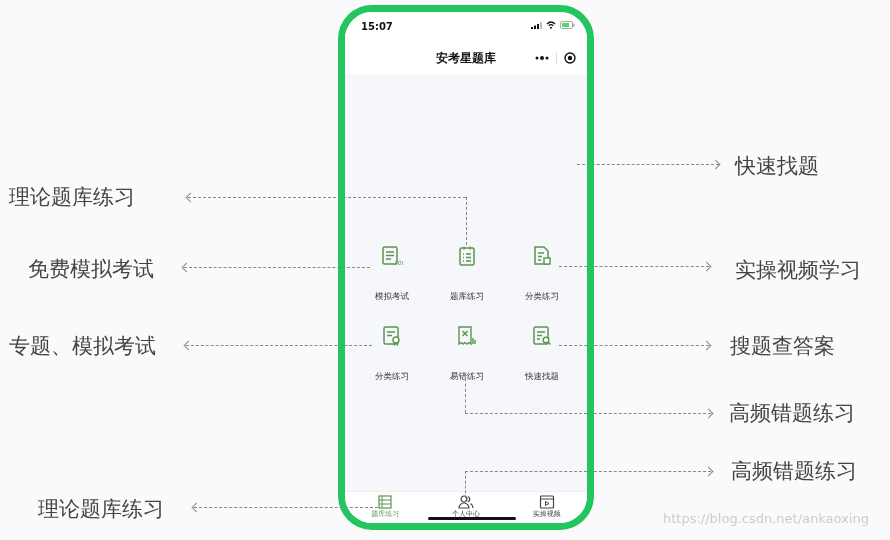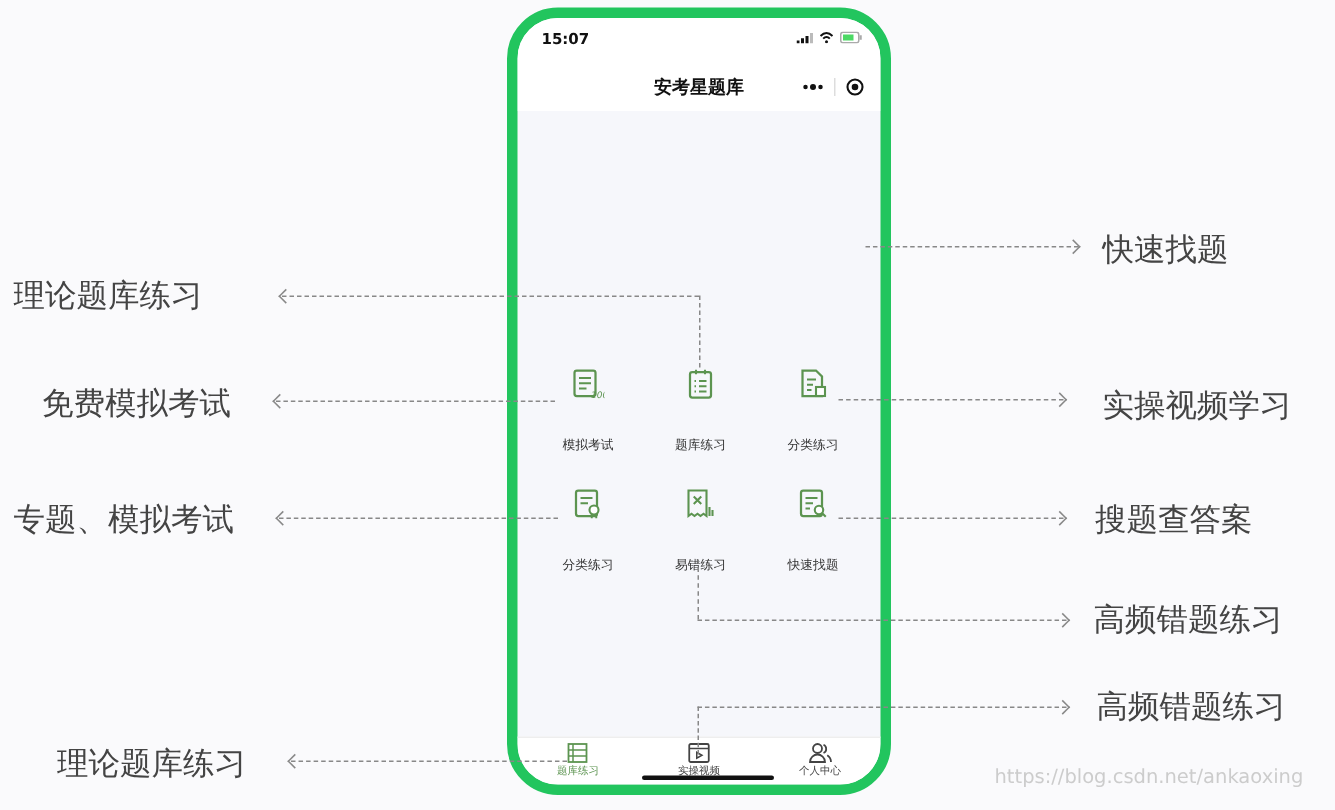--- a/index.html
+++ b/index.html
@@ -151,33 +151,33 @@
   <div class="tabbar">
     <div class="tab active">
       <svg width="16" height="14" viewBox="0 0 16 14">
           <rect x="2" y="1" width="12" height="12" fill="none" stroke="#5c9450" stroke-width="1.2"></rect>
           <path d="M5 1v12M2 5h12M2 9h12" stroke="#5c9450" stroke-width="1"></path>
         </svg>
       <span class="tab-label">题库练习</span>
     </div>
     <div class="tab">
       <svg width="16" height="14" viewBox="0 0 16 14">
+          <circle cx="6" cy="4" r="3" fill="none" stroke="#444" stroke-width="1.2"></circle>
+          <path d="M1 13c0-3 2.5-5 5-5s5 2 5 5z" fill="none" stroke="#444" stroke-width="1.2"></path>
+          <path d="M10 1.5a3 3 0 0 1 0 5.5M12.5 8.5c1.5 1 2.5 2.5 2.5 4.5" fill="none" stroke="#444" stroke-width="1.2"></path>
+        </svg>
+      <span class="tab-label">个人中心</span>
+    </div>
+    <div class="tab">
+      <svg width="16" height="14" viewBox="0 0 16 14">
           <rect x="1.5" y="1" width="13" height="12" rx="1" fill="none" stroke="#444" stroke-width="1.2"></rect>
           <path d="M1.5 4h13" stroke="#444" stroke-width="1"></path>
           <path d="M6.5 6.5v4l3.5-2z" fill="none" stroke="#444" stroke-width="1"></path>
         </svg>
       <span class="tab-label">实操视频</span>
-    </div>
-    <div class="tab">
-      <svg width="16" height="14" viewBox="0 0 16 14">
-          <circle cx="6" cy="4" r="3" fill="none" stroke="#444" stroke-width="1.2"></circle>
-          <path d="M1 13c0-3 2.5-5 5-5s5 2 5 5z" fill="none" stroke="#444" stroke-width="1.2"></path>
-          <path d="M10 1.5a3 3 0 0 1 0 5.5M12.5 8.5c1.5 1 2.5 2.5 2.5 4.5" fill="none" stroke="#444" stroke-width="1.2"></path>
-        </svg>
-      <span class="tab-label">个人中心</span>
     </div>
     <div class="home-indicator"></div>
   </div>
 </div>
 
 <span class="anno" style="left:9px;top:183px">理论题库练习</span>
 <span class="anno" style="left:28px;top:255px">免费模拟考试</span>
 <span class="anno" style="left:9px;top:332px">专题、模拟考试</span>
 <span class="anno" style="left:38px;top:495px">理论题库练习</span>
 

